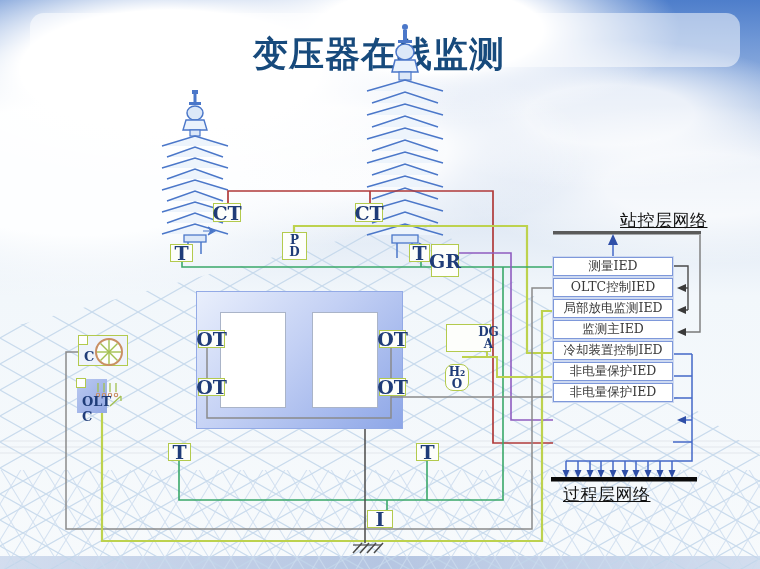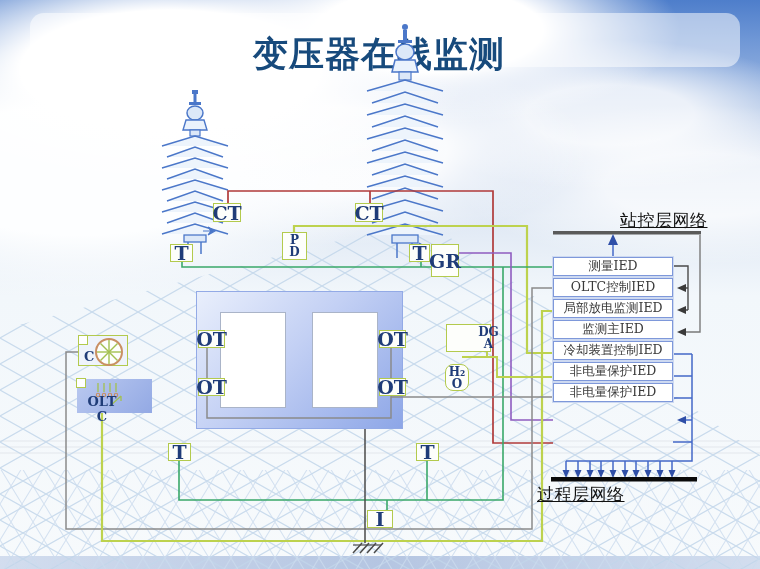--- a/index.html
+++ b/index.html
@@ -37,22 +37,22 @@
     letter-spacing:.5px;z-index:5;text-decoration:underline;}
   
   #transformer-body{left:196px;top:291px;width:207px;height:138px;z-index:2;
     background:linear-gradient(135deg,#e9effc 0%,#c3d0f4 45%,#8da6e7 100%);
     border:1px solid #93aae6;box-sizing:border-box;}
   .winding-window{position:absolute;top:20px;width:66px;height:96px;background:#ffffff;
     border:1px solid #aab4c8;box-sizing:border-box;}
   
   #cooler-box{left:78px;top:335px;width:50px;height:31px;background:#eef3fb;
     border:1.5px solid #b3ca4d;box-sizing:border-box;z-index:4;}
-  #oltc-box{left:77px;top:379px;width:75px;height:34px;z-index:4;
-    background:linear-gradient(135deg,#bac9f0 0%,#93a9e4 100%);box-sizing:border-box;text-align:center;}
+  #oltc-box{left:77px;top:379px;width:30px;height:34px;z-index:4;
+    background:linear-gradient(135deg,#bac9f0 0%,#93a9e4 100%);box-sizing:border-box;}
   .corner-sq{position:absolute;left:-1px;top:-1px;width:10px;height:10px;background:#fff;
     border:1.5px solid #b3ca4d;box-sizing:border-box;}
   .dev-text{position:absolute;font-family:"DejaVu Serif",serif;font-weight:bold;
     font-size:13px;color:#1f3c78;line-height:15px;}
   #bottom-strip{left:0;top:556px;width:760px;height:13px;
     background:linear-gradient(90deg,#ccd8ec,#a9bcdd 50%,#ccd8ec);opacity:.85;}
   svg{position:absolute;left:0;top:0;}
   #mesh-svg{z-index:1;}
   #wire-svg{z-index:3;}
 </style>
@@ -297,21 +297,21 @@
           <circle cx="39" cy="16" r="1.7"></circle>
       </g>
     </svg>
     <div class="dev-text" style="left:5px;top:15px;width:40px;">
       <span>OLT</span><br>
       <span>C</span>
     </div>
   </div>
 
   <div class="bus-label" style="left:620px;top:209px;">站控层网络</div>
-  <div class="bus-label" style="left:537px;top:483px;">过程层网络</div>
+  <div class="bus-label" style="left:563px;top:483px;">过程层网络</div>
 
   <div class="abs" id="ied-stack">
     <div class="ied-box">测量IED</div>
     <div class="ied-box">OLTC控制IED</div>
     <div class="ied-box">局部放电监测IED</div>
     <div class="ied-box">监测主IED</div>
     <div class="ied-box">冷却装置控制IED</div>
     <div class="ied-box">非电量保护IED</div>
     <div class="ied-box">非电量保护IED</div>
   </div>

